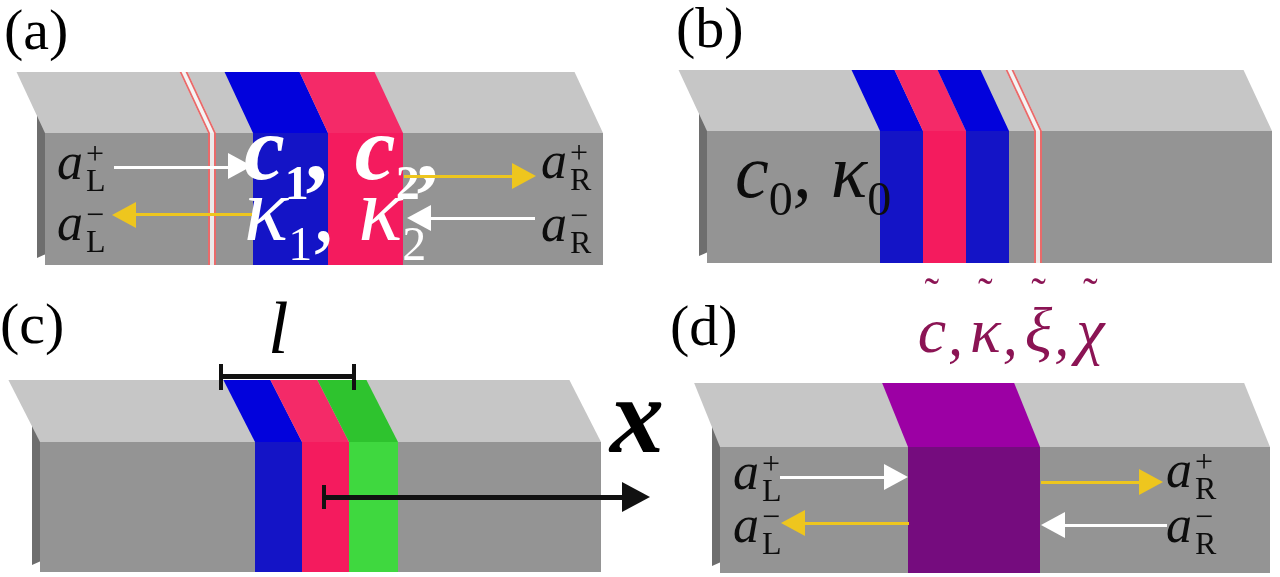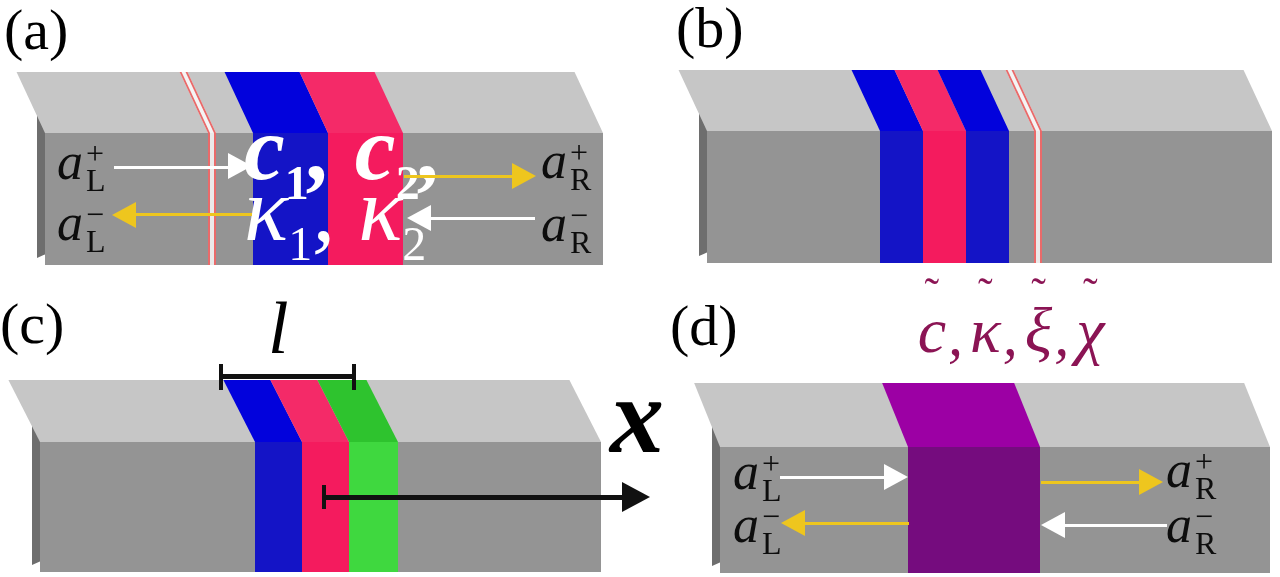--- a/index.html
+++ b/index.html
@@ -123,20 +123,21 @@
       <div class="iface" style="left:327px;"></div>
     </div>
     <div class="face front" style="top:61px;height:132px;">
       <div class="stripe" style="left:173px;width:43px;background:var(--blueFront);"></div>
       <div class="stripe" style="left:216px;width:43px;background:var(--crimsonFront);"></div>
       <div class="stripe" style="left:259px;width:43px;background:var(--blueFront);"></div>
       <div class="iface" style="left:327px;"></div>
     </div>
   </div>
 
+  <div class="mline medium" style="left:735px;top:133px;"><span>c</span><span class="msub">0</span><span>,</span> <span>κ</span><span class="msub">0</span></div>
 
   <div class="ptag" style="left:0px;top:294px;">(c)</div>
 
   <div class="slab" style="left:40px;top:380px;width:561px;height:192px;">
     <div class="side"></div>
     <div class="face top sk27" style="height:62px;">
       <div class="stripe" style="left:215px;width:47px;background:var(--blueTop);"></div>
       <div class="stripe" style="left:262px;width:47px;background:var(--crimsonTop);"></div>
       <div class="stripe" style="left:309px;width:49px;background:var(--greenTop);"></div>
     </div>

